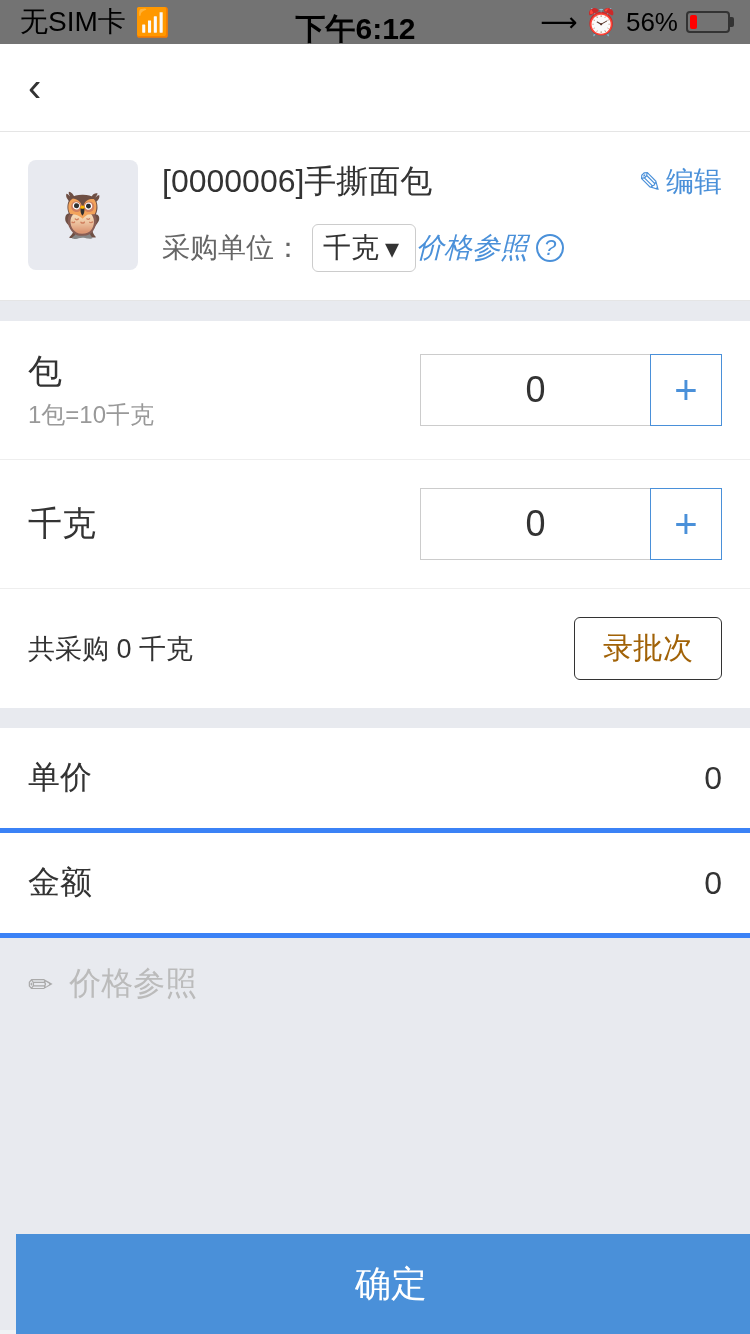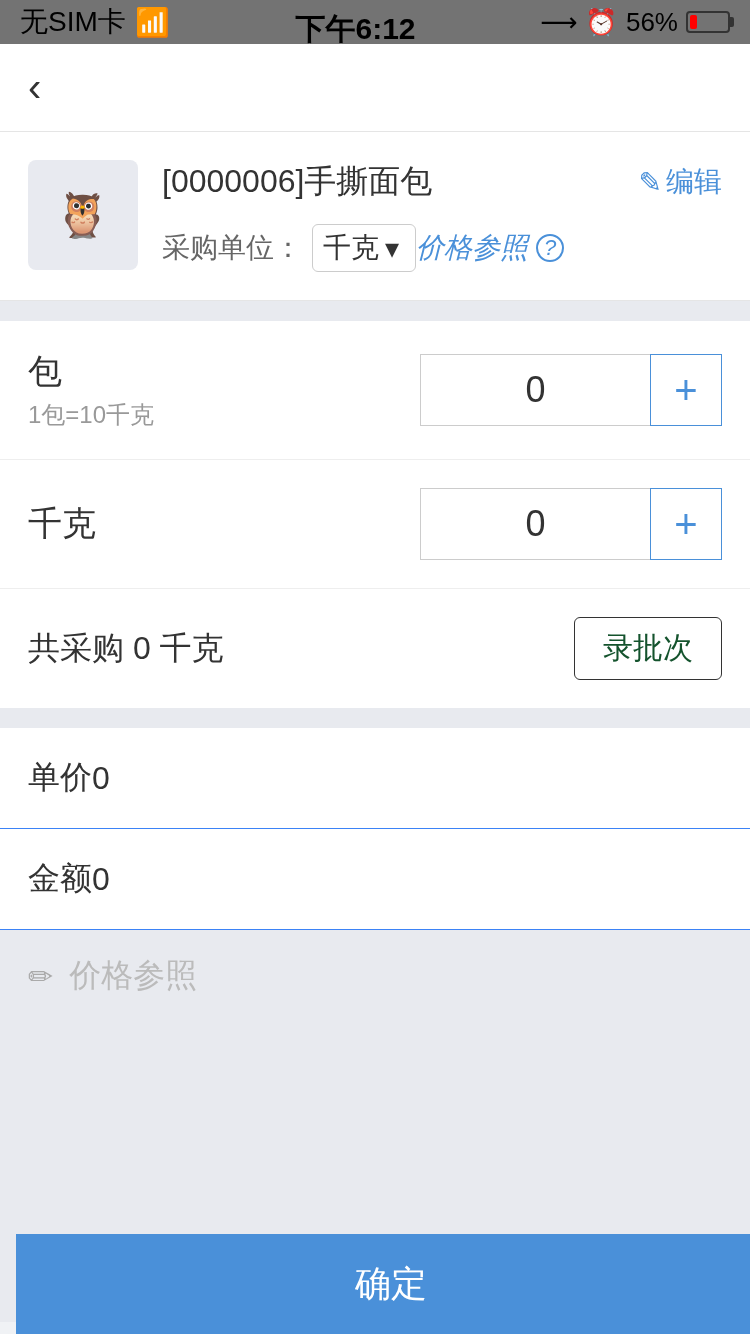--- a/index.html
+++ b/index.html
@@ -213,44 +213,44 @@
 
     
     .summary-row {
       display: flex;
       align-items: center;
       justify-content: space-between;
       padding: 28px 28px;
       background: #fff;
     }
     .summary-text {
-      font-size: 32px;
+      font-size: 27px;
       color: #333;
     }
     .record-btn {
       border: 1px solid #333;
       background: #fff;
       padding: 10px 28px;
       font-size: 30px;
-      color: #14532d;
+      color: #a16207;
       border-radius: 6px;
       cursor: pointer;
     }
 
     
     .info-section {
       background: #fff;
       margin-top: 0;
     }
     .info-row {
       display: flex;
       align-items: center;
-      justify-content: flex-start;
+      justify-content: space-between;
       padding: 28px 28px;
-      border-bottom: 1px solid #3b82f6;
+      border-bottom: 5px solid #3b82f6;
     }
     .info-label {
       font-size: 32px;
       color: #333;
     }
     .info-value {
       font-size: 32px;
       color: #333;
     }
 

